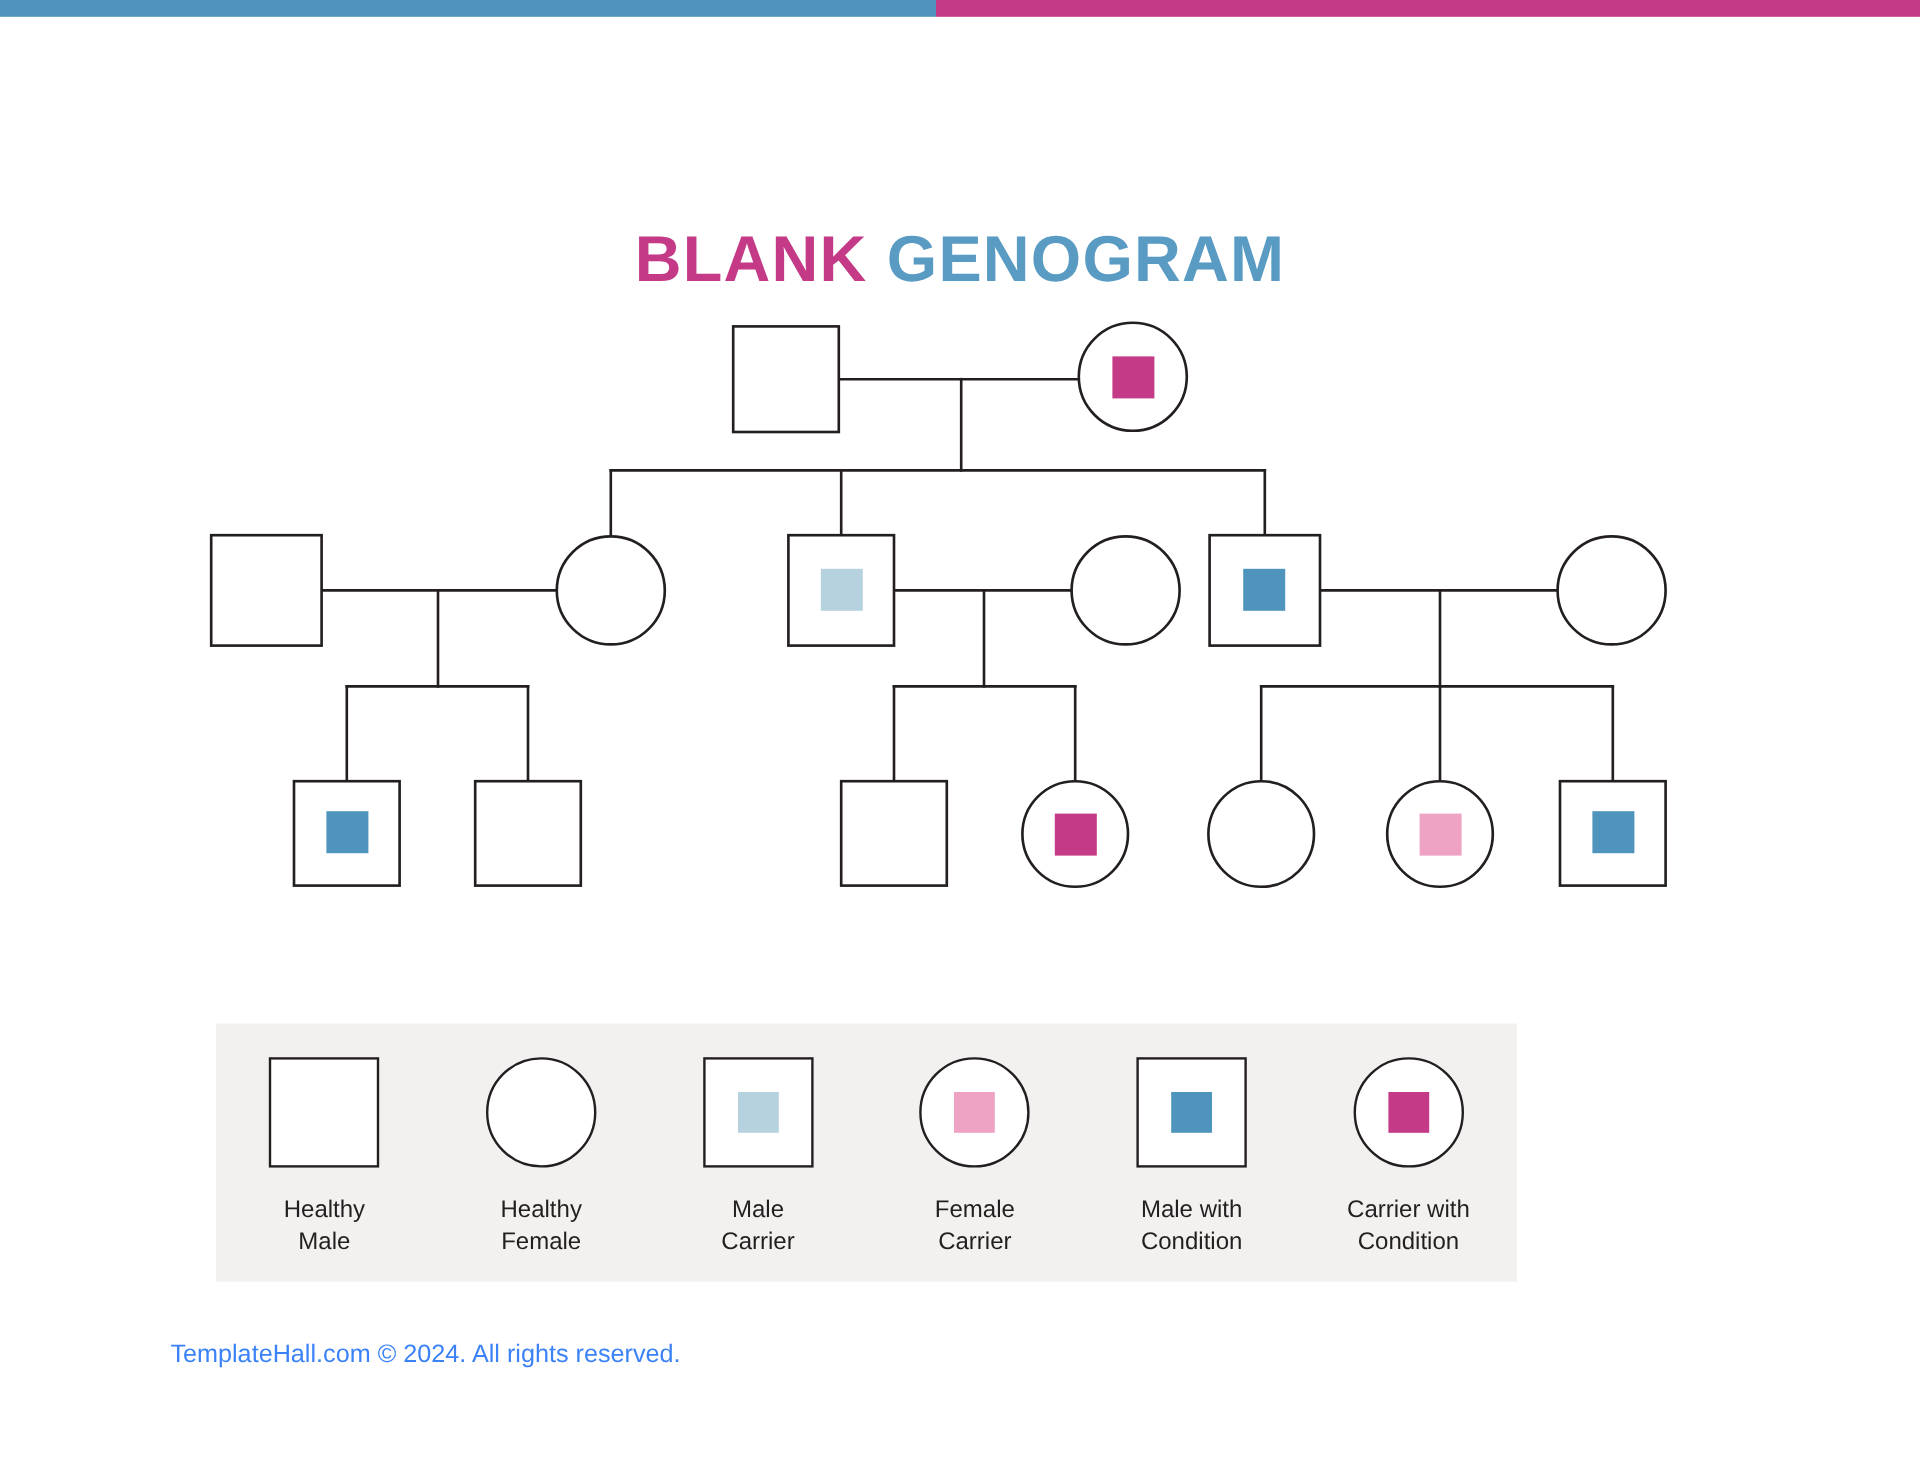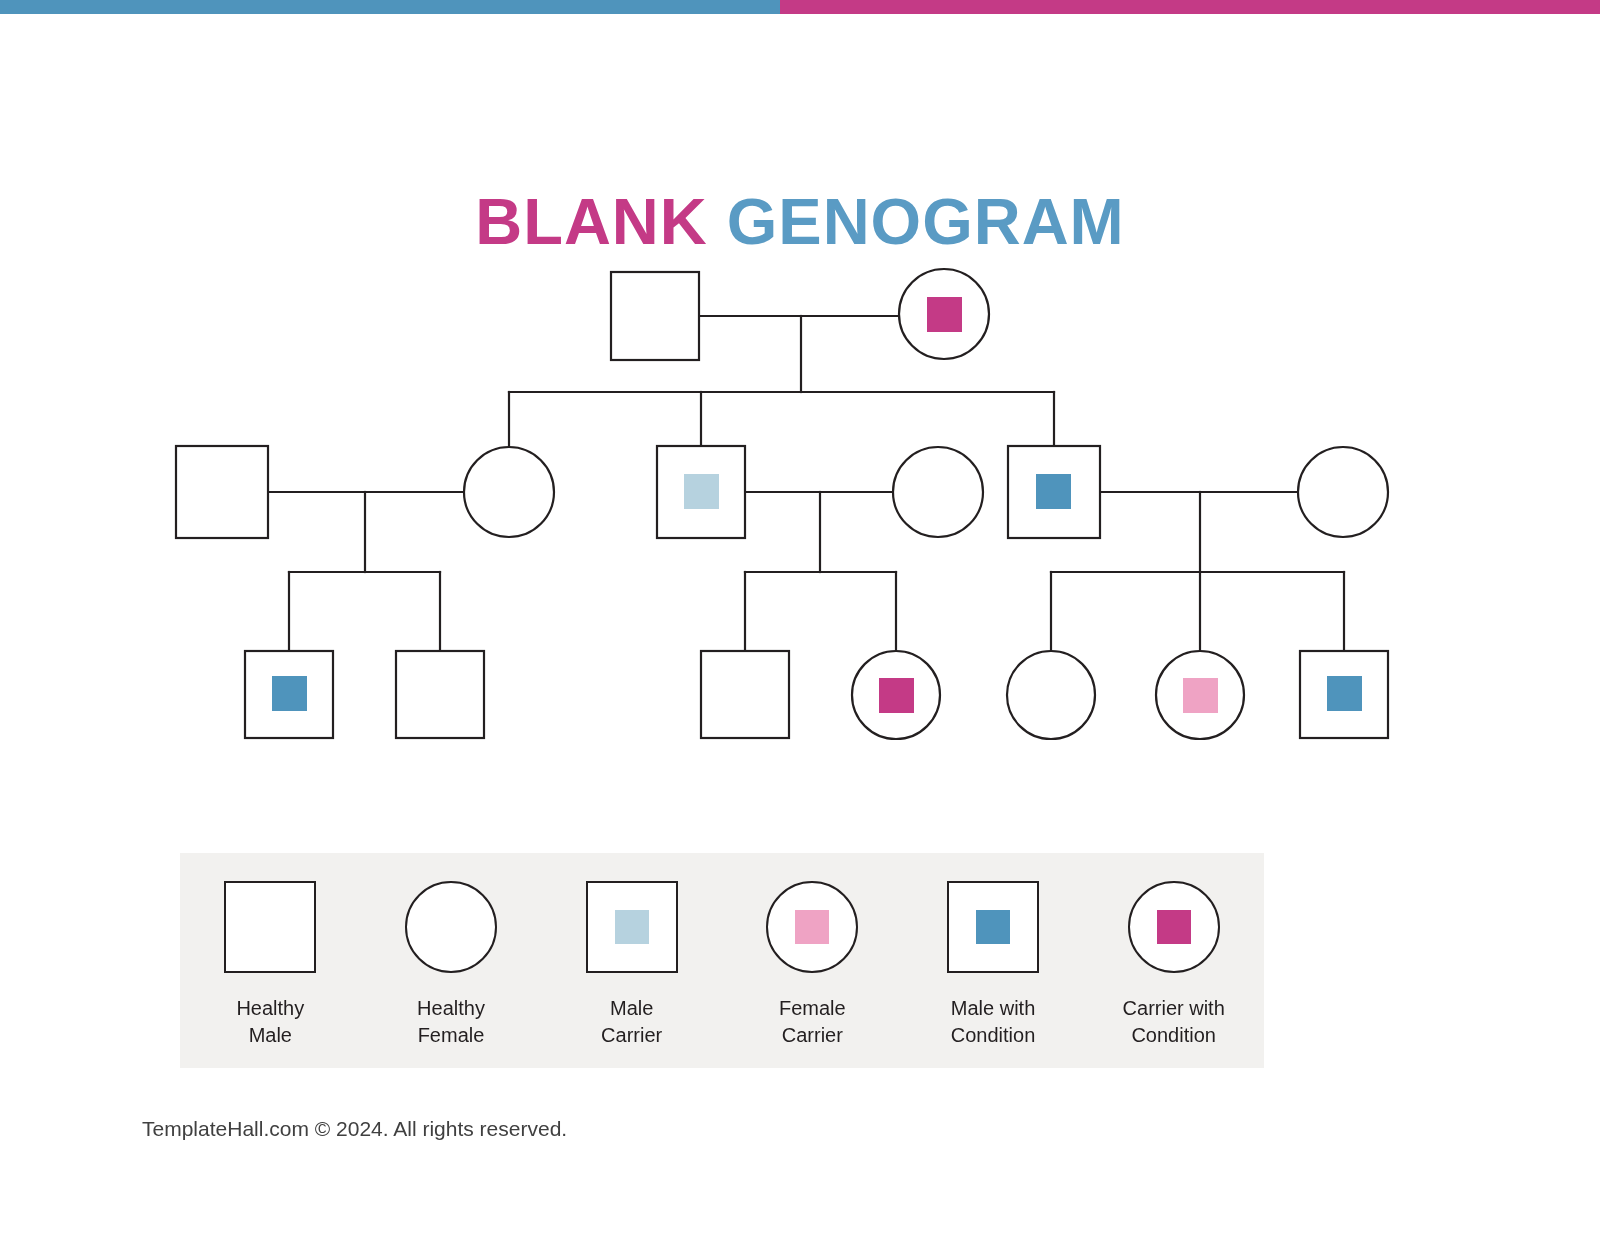--- a/index.html
+++ b/index.html
@@ -26,21 +26,21 @@
   .topbar-left  { height: 100%; width: 780px; background: #4f94bc; }
   .topbar-right { height: 100%; flex: 1;      background: #c43a86; }
 
   
   .title {
     position: absolute;
     top: 189px;
     left: 0;
     width: 1600px;
     text-align: center;
-    font-size: 65px;
+    font-size: 54px;
     font-weight: bold;
     letter-spacing: 1px;
     line-height: 1;
     white-space: nowrap;
   }
   .title .t-blank { color: #c43a86; }
   .title .t-geno  { color: #5a9bc4; }
 
   
   .genogram {
@@ -104,21 +104,21 @@
     text-align: center;
     white-space: pre-line;
   }
 
   
   .footer {
     position: absolute;
     left: 142px;
     top: 1117px;
     font-size: 21px;
-    color: #404040;
+    color: #3b82f6;
   }
 </style>
 </head>
 <body>
 
 <div class="topbar">
   <div class="topbar-left"></div>
   <div class="topbar-right"></div>
 </div>
 

